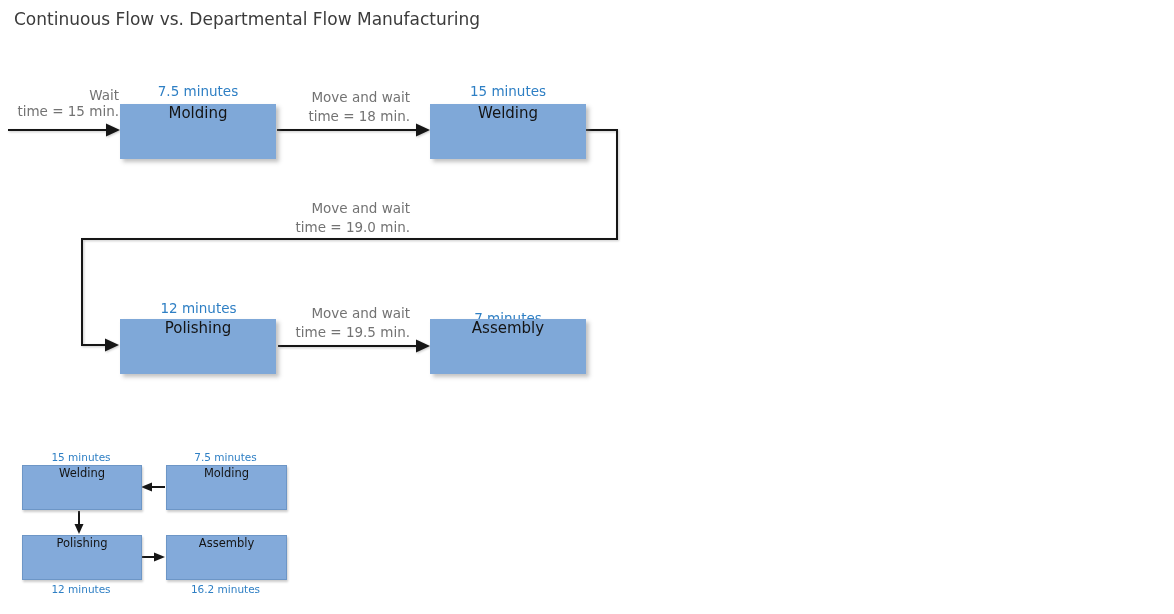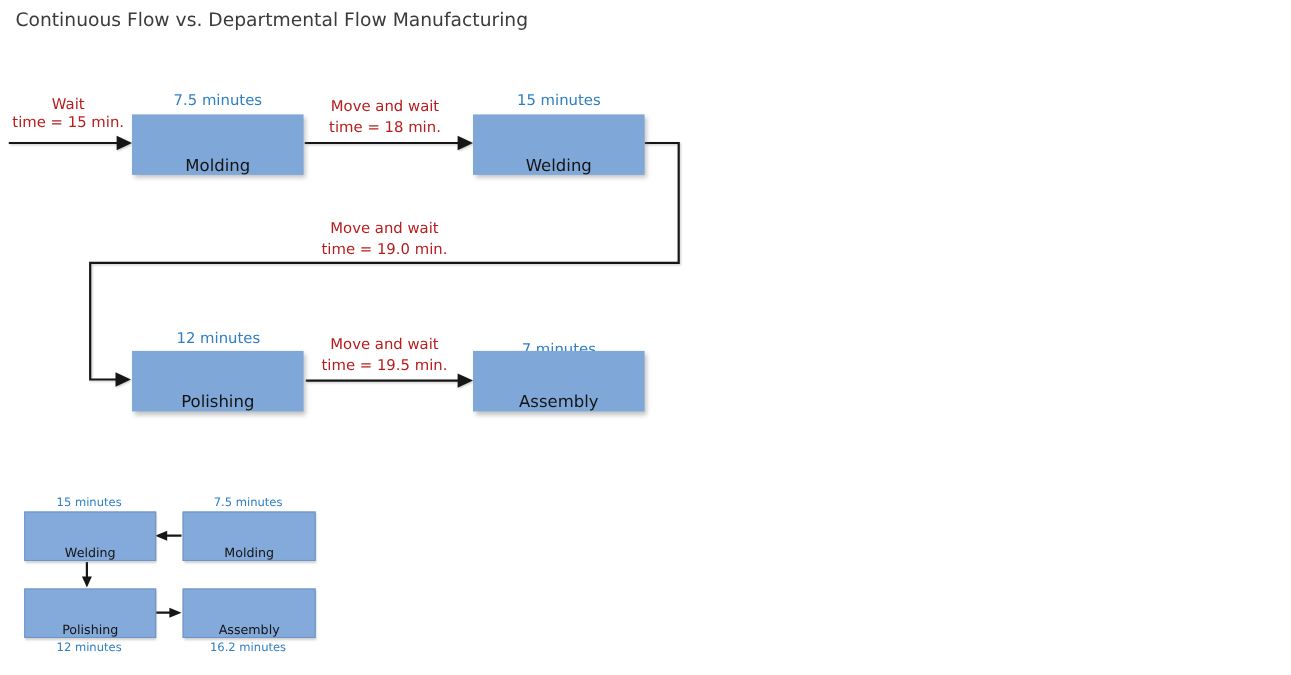--- a/index.html
+++ b/index.html
@@ -14,21 +14,21 @@
   .para {
     position:absolute; left:14px;
     font-size:17px; color:#3b3b3b; white-space:nowrap;
   }
   #intro   { top:44px; }
   #revised { top:403px; }
 
   .box {
     position:absolute; background:#7fa8d8;
     box-shadow:2.5px 3px 4px rgba(120,120,120,0.45);
-    display:flex; align-items:flex-end; justify-content:center;
+    display:flex; align-items:flex-start; justify-content:center;
     color:#141414;
   }
   .box.d1 { width:156px; height:55px; font-size:15px; }
   .box.d2 {
     width:118px; height:43px; font-size:11.5px;
     border:1px solid #6d96c6; box-shadow:1px 1.5px 2px rgba(130,130,130,0.4);
     background:#83aada;
   }
 
   
@@ -40,21 +40,21 @@
   .time1 {
     position:absolute; color:#2e7fc4; font-size:13.5px; text-align:center;
     white-space:nowrap;
   }
   #molding1-time   { left:120px; width:156px; top:83px; }
   #welding1-time   { left:430px; width:156px; top:83px; }
   #polishing1-time { left:120px; width:157px; top:300px; }
   #assembly1-time  { left:430px; width:156px; top:310px; }
 
   .movewait {
-    position:absolute; color:#b91c1c; font-size:13.5px; text-align:center;
+    position:absolute; color:#737373; font-size:13.5px; text-align:right;
     line-height:19px; white-space:nowrap;
   }
   #wait-label  { left:5px;   width:114px; top:87px; line-height:16px; }
   #move1-label { left:290px; width:120px; top:88px;  }
   #move2-label { left:289px; width:121px; top:199px; }
   #move3-label { left:289px; width:121px; top:304px; }
 
   
   #welding2   { left:22px;  top:465px; }
   #molding2   { left:166px; top:465px; width:119px; }

